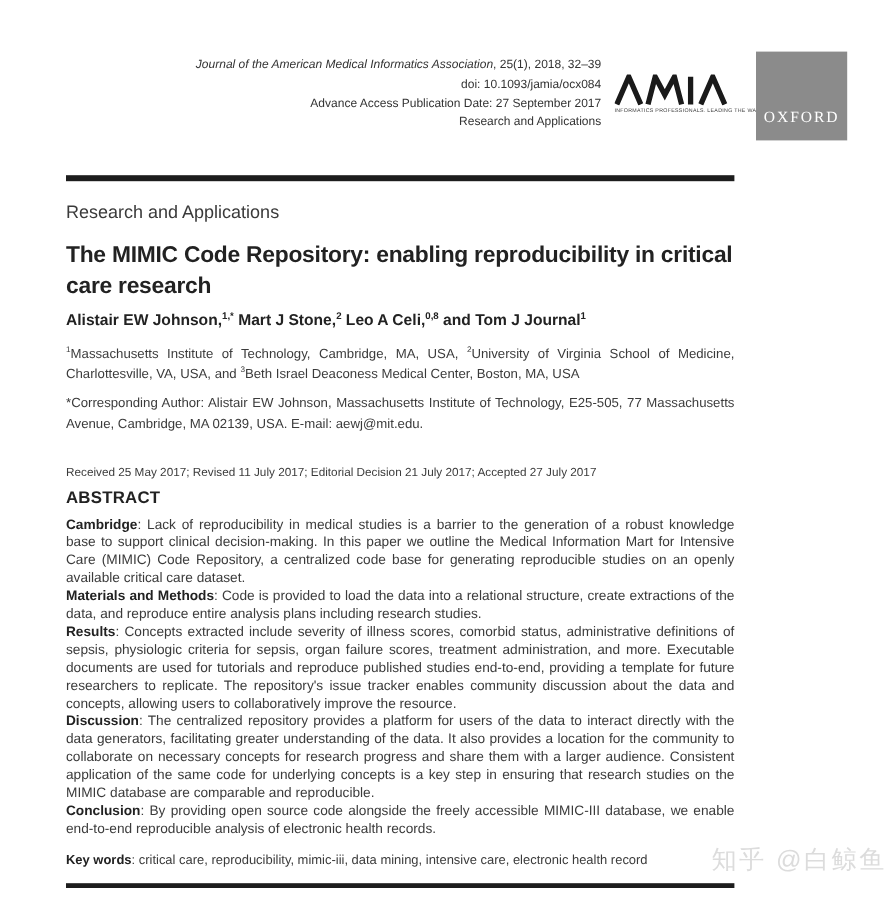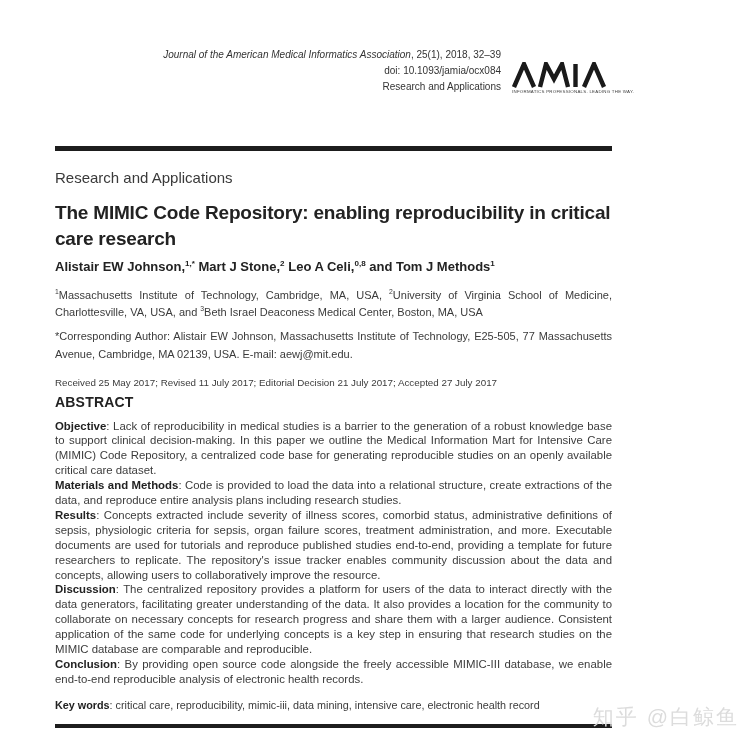--- a/index.html
+++ b/index.html
@@ -33,21 +33,21 @@
   .content { position:absolute; left:55px; top:146px; width:557px; }
   .rule { height:4.5px; background:#1d1d1d; }
   .section-label { margin-top:18px; font-size:15px; line-height:17px; color:#3a3a3a; }
   .paper-title {
     margin-top:14px; font-size:19px; line-height:26px; font-weight:bold;
     color:#222; letter-spacing:-0.2px;
   }
   .authors-line { margin-top:7px; font-size:13px; line-height:16px; font-weight:bold; color:#222; }
   .affiliations { margin-top:12px; font-size:11px; line-height:17px; text-align:justify; color:#3b3b3b; }
   .corresponding { margin-top:6px; font-size:11px; line-height:18px; text-align:justify; color:#3b3b3b; }
-  .history { margin-top:14px; font-size:9.8px; line-height:12px; color:#3b3b3b; }
+  .history { margin-top:26px; font-size:9.8px; line-height:12px; color:#3b3b3b; }
   .abstract-heading { margin-top:5px; font-size:14px; line-height:17px; font-weight:bold; color:#222; letter-spacing:0.2px; }
   .abstract p {
     margin:0; font-size:11.4px; line-height:14.9px; text-align:justify; color:#3b3b3b;
   }
   .abstract p:first-of-type { margin-top:8px; }
   .abstract b, .keywords b, .authors-line b { color:#222; font-weight:bold; }
   .keywords { margin-top:11px; font-size:10.8px; line-height:14px; color:#3b3b3b; }
   .rule-bottom { margin-top:12px; }
   sup { font-size:62%; line-height:0; vertical-align:super; letter-spacing:0; }
   .watermark {
@@ -57,53 +57,57 @@
   }
 </style>
 </head>
 <body>
 
 <div class="page">
 
   <div class="header-meta">
     <span class="ln"><span style="font-style: italic;">Journal of the American Medical Informatics Association</span><span>, 25(1), 2018, 32–39</span></span>
     <span class="ln">doi: 10.1093/jamia/ocx084</span>
+    <span class="ln">Advance Access Publication Date: 27 September 2017</span>
     <span class="ln">Research and Applications</span>
   </div>
 
   <div class="amia-logo">
     <svg width="100" height="26" viewBox="0 0 100 26">
       <path d="M2 25 L12 2 L22 25" fill="none" stroke="#1a1a1a" stroke-width="4.4"></path>
       <path d="M28 25 L34 2 L42 17 L50 2 L56 25" fill="none" stroke="#1a1a1a" stroke-width="4.4"></path>
       <path d="M63.5 2 L63.5 25" fill="none" stroke="#1a1a1a" stroke-width="4.4"></path>
       <path d="M72 25 L82 2 L92 25" fill="none" stroke="#1a1a1a" stroke-width="4.4"></path>
     </svg>
     <div class="amia-tagline">INFORMATICS PROFESSIONALS. LEADING THE WAY.</div>
   </div>
 
+  <div class="oxford-box">
+    <span class="oxford-text">OXFORD</span>
+  </div>
 
   <div class="content">
     <div class="rule"></div>
 
     <div class="section-label">Research and Applications</div>
 
     <div class="paper-title">The MIMIC Code Repository: enabling reproducibility in critical care research</div>
 
-    <div class="authors-line"><span>Alistair EW Johnson,</span><sup>1,*</sup><span> Mart J Stone,</span><sup>2</sup><span> Leo A Celi,</span><sup>0,8</sup><span> and Tom J Methods</span><sup>1</sup></div>
+    <div class="authors-line"><span>Alistair EW Johnson,</span><sup>1,*</sup><span> Mart J Stone,</span><sup>2</sup><span> Leo A Celi,</span><sup>0,8</sup><span> and Tom J Journal</span><sup>1</sup></div>
 
     <div class="affiliations"><sup>1</sup><span>Massachusetts Institute of Technology, Cambridge, MA, USA, </span><sup>2</sup><span>University of Virginia School of Medicine, Charlottesville, VA, USA, and </span><sup>3</sup><span>Beth Israel Deaconess Medical Center, Boston, MA, USA</span></div>
 
     <div class="corresponding">*Corresponding Author: Alistair EW Johnson, Massachusetts Institute of Technology, E25-505, 77 Massachusetts Avenue, Cambridge, MA 02139, USA. E-mail: aewj@mit.edu.</div>
 
     <div class="history">Received 25 May 2017; Revised 11 July 2017; Editorial Decision 21 July 2017; Accepted 27 July 2017</div>
 
     <div class="abstract-heading">ABSTRACT</div>
 
     <div class="abstract">
-      <p><b>Objective</b><span>: Lack of reproducibility in medical studies is a barrier to the generation of a robust knowledge base to support clinical decision-making. In this paper we outline the Medical Information Mart for Intensive Care (MIMIC) Code Repository, a centralized code base for generating reproducible studies on an openly available critical care dataset.</span></p>
+      <p><b>Cambridge</b><span>: Lack of reproducibility in medical studies is a barrier to the generation of a robust knowledge base to support clinical decision-making. In this paper we outline the Medical Information Mart for Intensive Care (MIMIC) Code Repository, a centralized code base for generating reproducible studies on an openly available critical care dataset.</span></p>
       <p><b>Materials and Methods</b><span>: Code is provided to load the data into a relational structure, create extractions of the data, and reproduce entire analysis plans including research studies.</span></p>
       <p><b>Results</b><span>: Concepts extracted include severity of illness scores, comorbid status, administrative definitions of sepsis, physiologic criteria for sepsis, organ failure scores, treatment administration, and more. Executable documents are used for tutorials and reproduce published studies end-to-end, providing a template for future researchers to replicate. The repository's issue tracker enables community discussion about the data and concepts, allowing users to collaboratively improve the resource.</span></p>
       <p><b>Discussion</b><span>: The centralized repository provides a platform for users of the data to interact directly with the data generators, facilitating greater understanding of the data. It also provides a location for the community to collaborate on necessary concepts for research progress and share them with a larger audience. Consistent application of the same code for underlying concepts is a key step in ensuring that research studies on the MIMIC database are comparable and reproducible.</span></p>
       <p><b>Conclusion</b><span>: By providing open source code alongside the freely accessible MIMIC-III database, we enable end-to-end reproducible analysis of electronic health records.</span></p>
     </div>
 
     <div class="keywords"><b>Key words</b><span>: critical care, reproducibility, mimic-iii, data mining, intensive care, electronic health record</span></div>
 
     <div class="rule rule-bottom"></div>
   </div>

